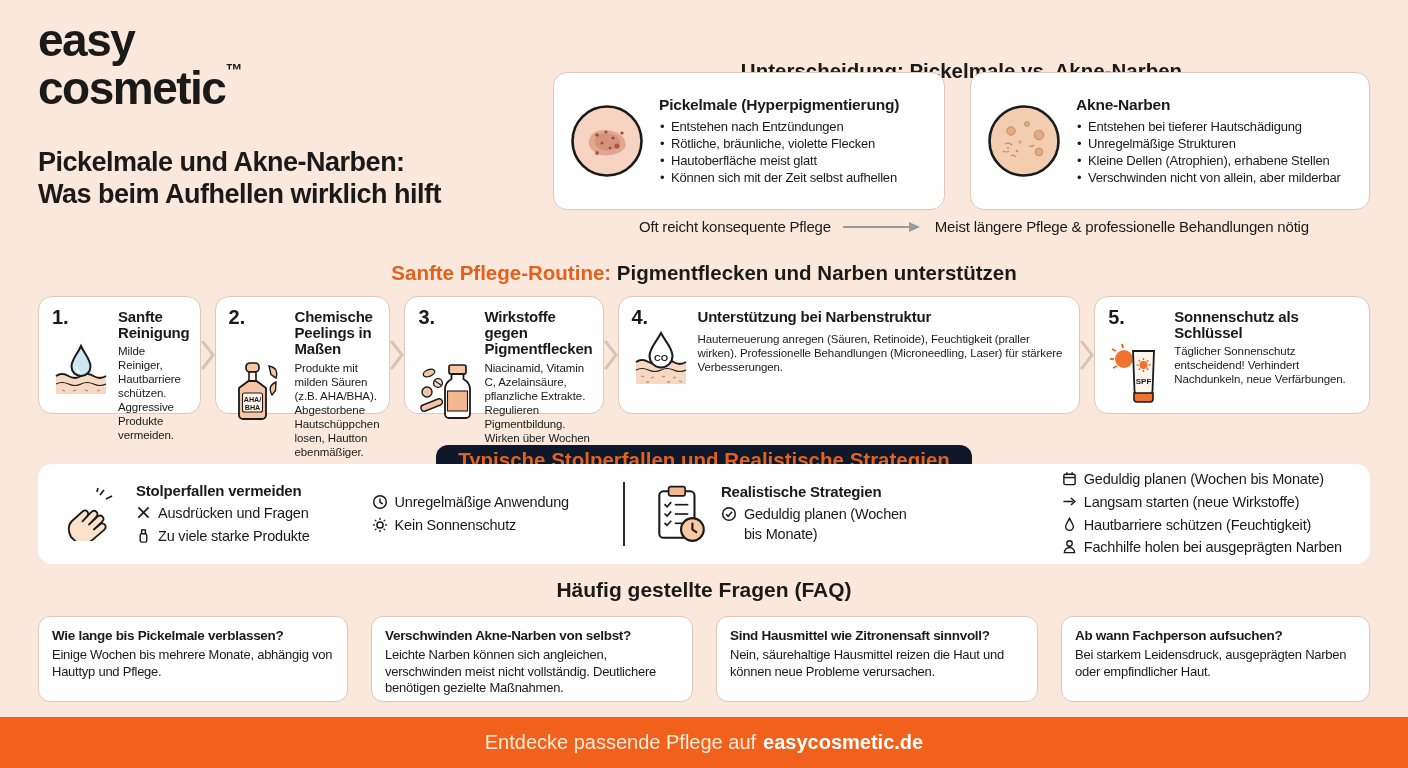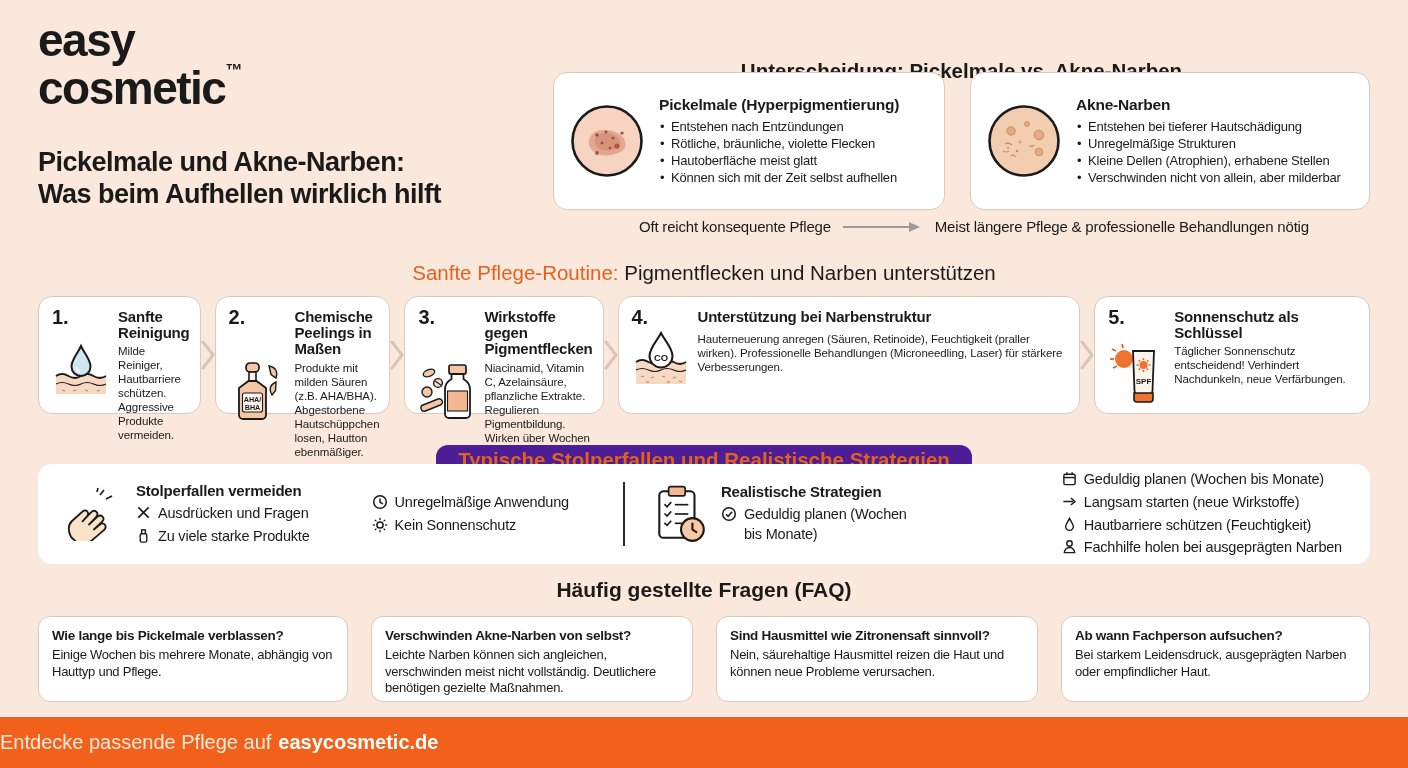--- a/index.html
+++ b/index.html
@@ -18,58 +18,58 @@
   .cmp-card.c1 { width:392px; }
   .cmp-card.c2 { width:400px; }
   .cmp-title { font-size:15.5px; font-weight:800; margin-bottom:4px; letter-spacing:-0.2px; }
   .cmp-bullets { list-style:none; }
   .cmp-bullets li { font-size:13px; line-height:1.32; letter-spacing:-0.2px; padding-left:12px; position:relative; }
   .cmp-bullets li::before { content:"•"; position:absolute; left:1px; }
   .cmp-foot { position:absolute; left:553px; top:218px; width:855px; display:flex; align-items:center; font-size:15px; letter-spacing:-0.2px; }
   .cmp-foot .f1 { margin-left:86px; }
   .cmp-foot .arr { margin:0 14px 0 12px; }
   
-  .routine-heading { position:absolute; left:0; top:261px; width:1408px; text-align:center; font-size:20.5px; font-weight:400; }
+  .routine-heading { position:absolute; left:0; top:261px; width:1408px; text-align:center; font-size:20.5px; font-weight:700; }
   .routine-heading .accent { color:#e2611c; }
   .steps-row { position:absolute; left:38px; top:296px; width:1332px; display:flex; align-items:stretch; }
   .step-card { background:#fff; border:1px solid #dcc9bb; border-radius:14px; height:118px; padding:9px 10px 8px 13px; display:grid; grid-template-columns:58px 1fr; grid-template-rows:auto 1fr; column-gap:8px; }
   .step-card:nth-of-type(1){ width:247px; }
   .step-card:nth-of-type(2){ width:258px; }
   .step-card:nth-of-type(3){ width:257px; }
   .step-card:nth-of-type(4){ width:268px; }
   .step-card:nth-of-type(5){ width:230px; }
   .step-num { font-size:20px; font-weight:800; grid-column:1; }
   .step-icon { grid-column:1; grid-row:2; display:flex; justify-content:center; align-items:flex-start; margin-top:2px; }
   .step-title { grid-column:2; grid-row:1; font-size:15px; font-weight:800; line-height:1.08; letter-spacing:-0.2px; margin-top:3px; }
   .step-text { grid-column:2; grid-row:2; font-size:11.5px; line-height:1.22; letter-spacing:-0.1px; margin-top:3px; }
   .step-sep { flex:1; display:flex; align-items:center; justify-content:center; }
 
   
   .pit-heading { position:absolute; left:0; top:445px; width:1408px; text-align:center; }
-  .pit-heading span { display:inline-block; background:#4c1d95; border-radius:12px; padding:3px 22px; color:#e2611c; font-size:20.5px; font-weight:800; }
+  .pit-heading span { display:inline-block; background:#0f172a; border-radius:12px; padding:3px 22px; color:#e2611c; font-size:20.5px; font-weight:800; }
   .pit-panel { position:absolute; left:38px; top:464px; width:1332px; height:100px; background:#fff; border-radius:14px; display:flex; align-items:center; padding:0 26px; }
   .pit-col { display:flex; flex-direction:column; gap:3px; }
   .pit-col-title { font-size:15px; font-weight:800; margin-bottom:2px; letter-spacing:-0.2px; }
   .pit-item { display:flex; align-items:flex-start; gap:7px; font-size:14.5px; letter-spacing:-0.2px; line-height:1.35; }
   .pit-item svg { flex:none; margin-top:1px; }
   .pit-divider { width:2px; height:64px; background:#2a2a2a; margin:0 28px 0 54px; }
 
   
   .faq-heading { position:absolute; left:0; top:578px; width:1408px; text-align:center; font-size:21px; font-weight:800; }
   .faq-row { position:absolute; left:38px; top:616px; width:1332px; display:flex; gap:23px; }
   .faq-card { background:#fff; border:1px solid #dcc9bb; border-radius:12px; height:86px; padding:11px 13px; }
   .faq-card:nth-of-type(1){ width:310px; }
   .faq-card:nth-of-type(2){ width:322px; }
   .faq-card:nth-of-type(3){ width:322px; }
   .faq-card:nth-of-type(4){ width:309px; }
   .faq-q { font-size:13.5px; font-weight:800; letter-spacing:-0.3px; margin-bottom:4px; }
   .faq-a { font-size:13px; line-height:1.27; letter-spacing:-0.25px; }
 
   
-  .footer { position:absolute; left:0; top:717px; width:1408px; height:51px; background:#f2611c; display:flex; align-items:center; gap:7px; font-size:20px; color:#fcead9; }
+  .footer { position:absolute; left:0; top:717px; width:1408px; height:51px; background:#f2611c; display:flex; align-items:center; justify-content:center; gap:7px; font-size:20px; color:#fcead9; }
   .footer .brand { color:#ffffff; font-weight:800; }
 
   svg text { font-family:"Liberation Sans", sans-serif; fill:#1a1a1a; }
 </style>
 </head>
 <body>
 
 <div class="logo">
   <div>easy</div>
   <div><span>cosmetic</span><span class="tm">™</span></div>

